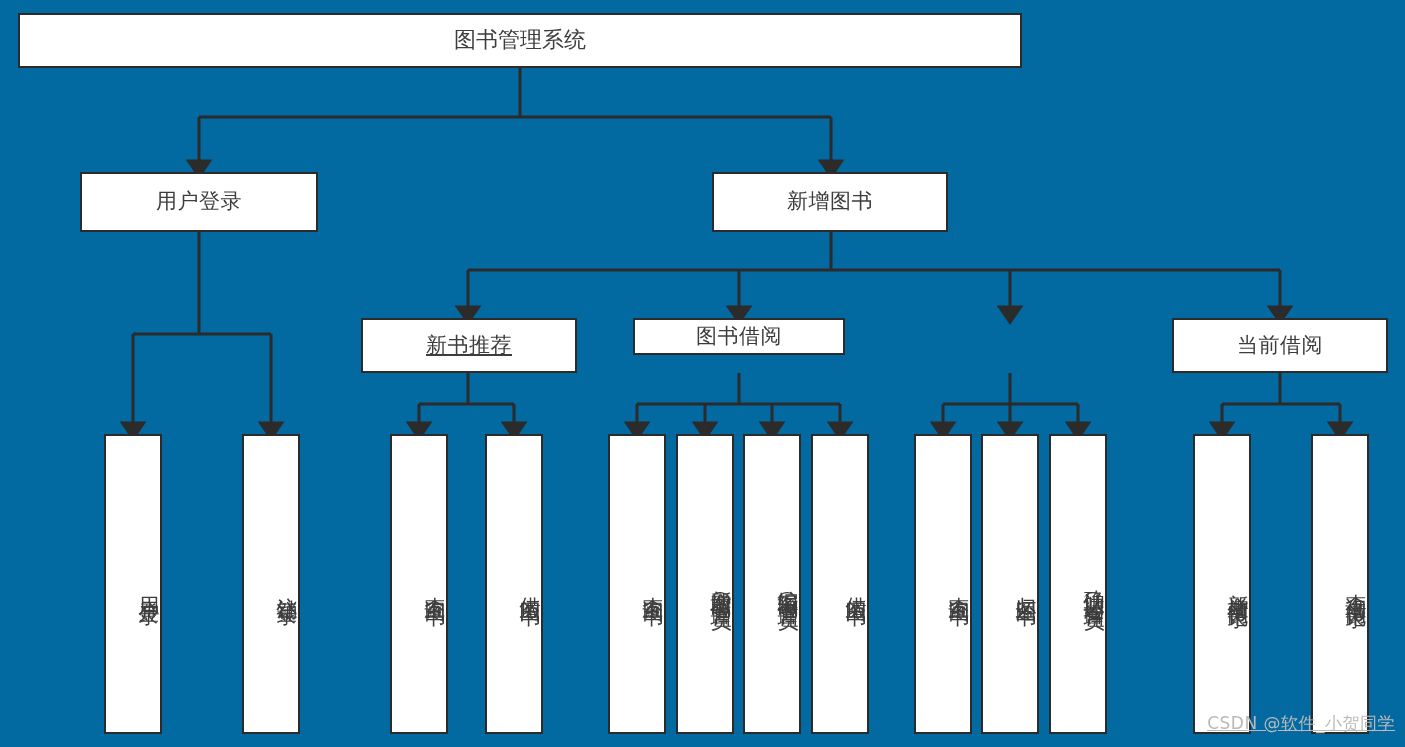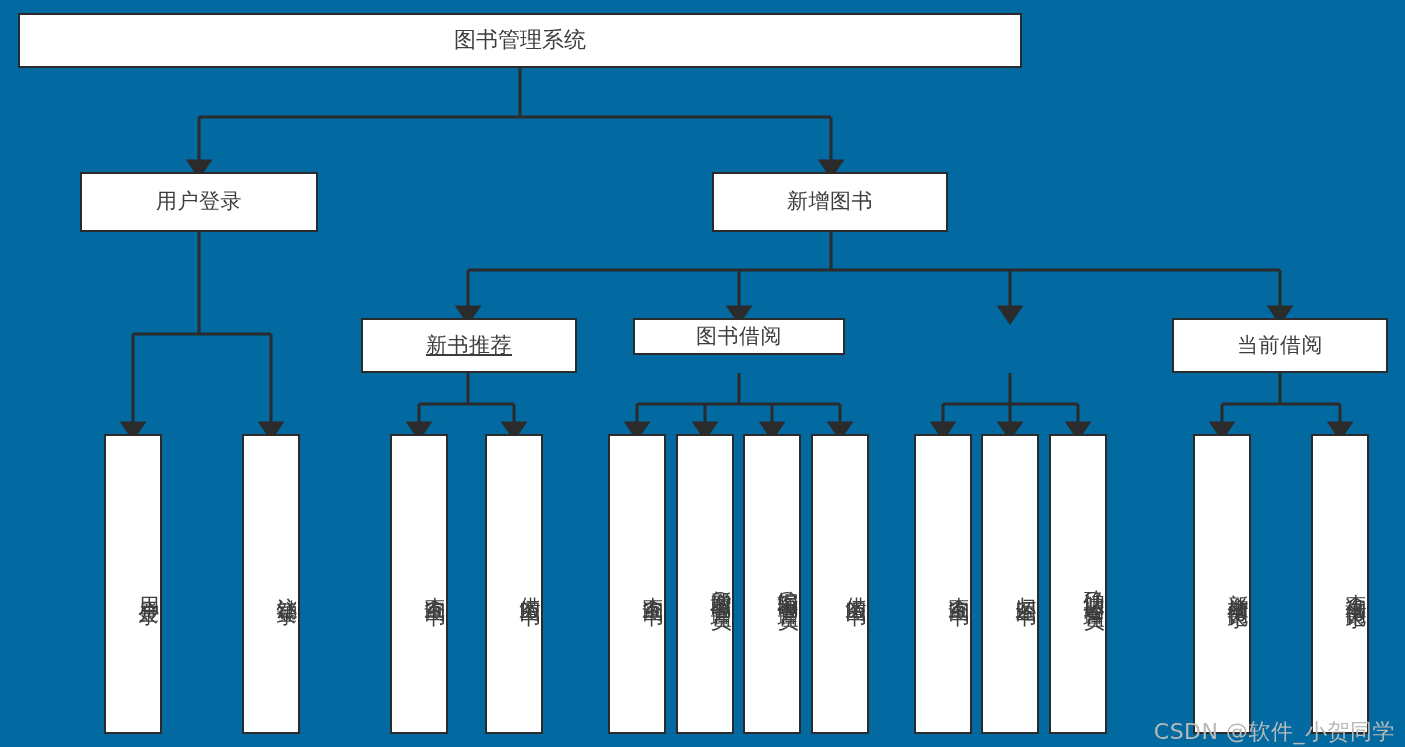--- a/index.html
+++ b/index.html
@@ -54,25 +54,26 @@
   }
   .node.leaf .vtext {
     writing-mode: vertical-rl;
     text-orientation: upright;
     display: block;
     white-space: nowrap;
   }
   .watermark {
     position: absolute;
     right: 10px;
-    bottom: 0;
-    font-size: 22px;
+    bottom: 12px;
+    font-size: 17px;
     color: #b9b9b9;
     white-space: nowrap;
     letter-spacing: 0.5px;
+    text-decoration: underline;
   }
 </style>
 </head>
 <body>
 
 <div id="canvas">
 
   <svg id="wires" viewBox="0 0 1405 747">
     <defs>
       <marker id="arrow" markerWidth="9" markerHeight="9" refX="2.2" refY="4.5" orient="auto" markerUnits="strokeWidth">

